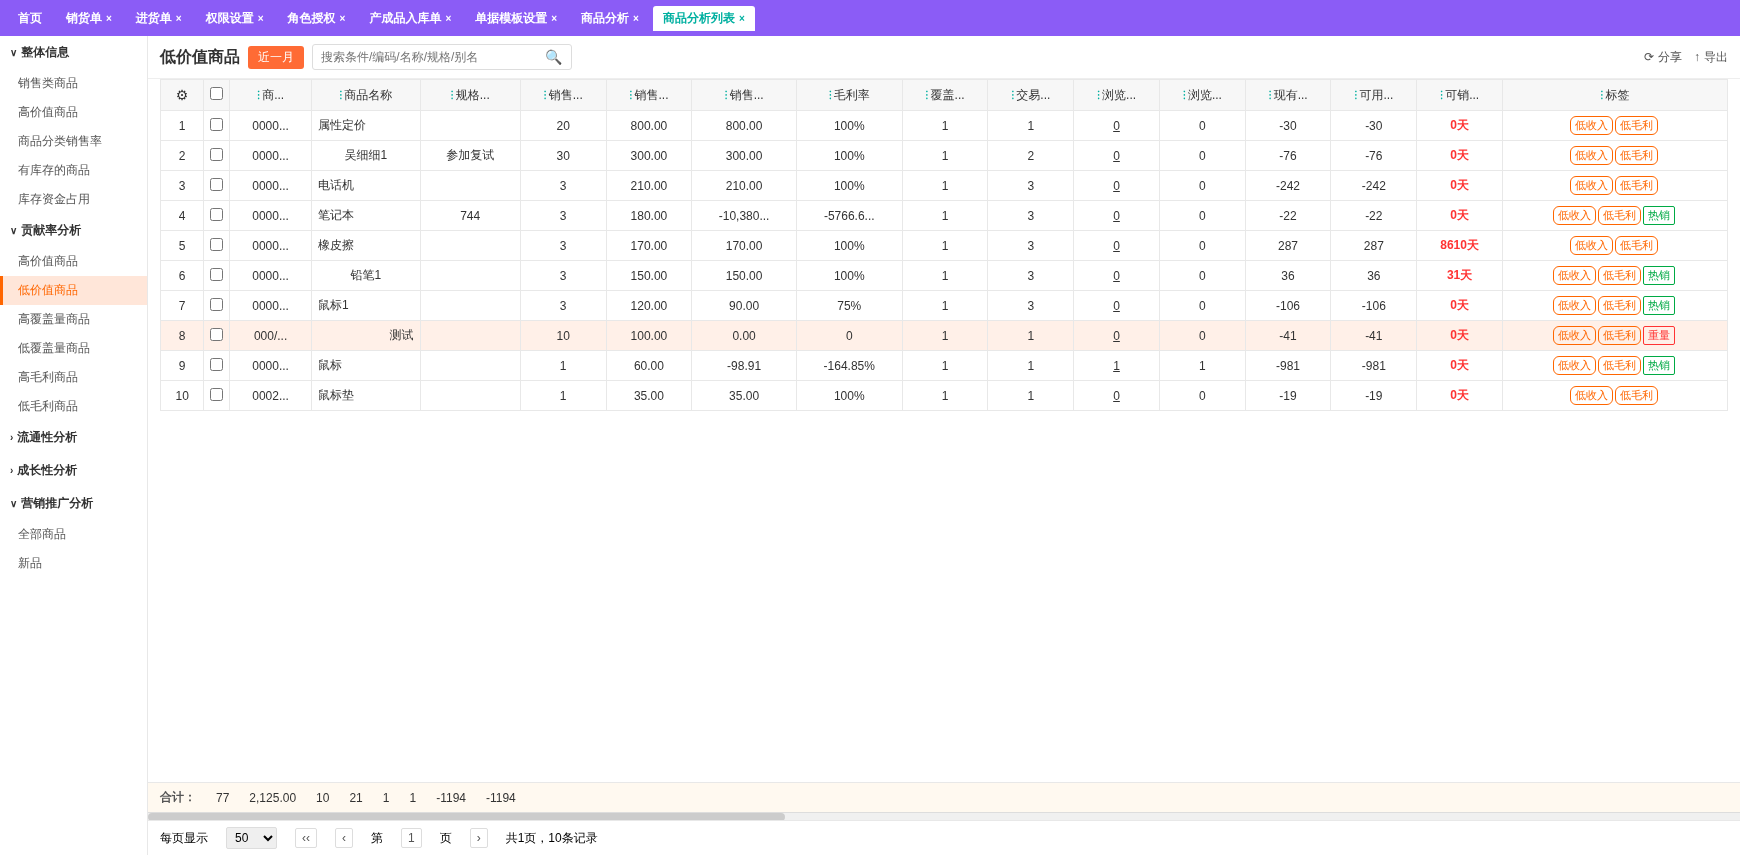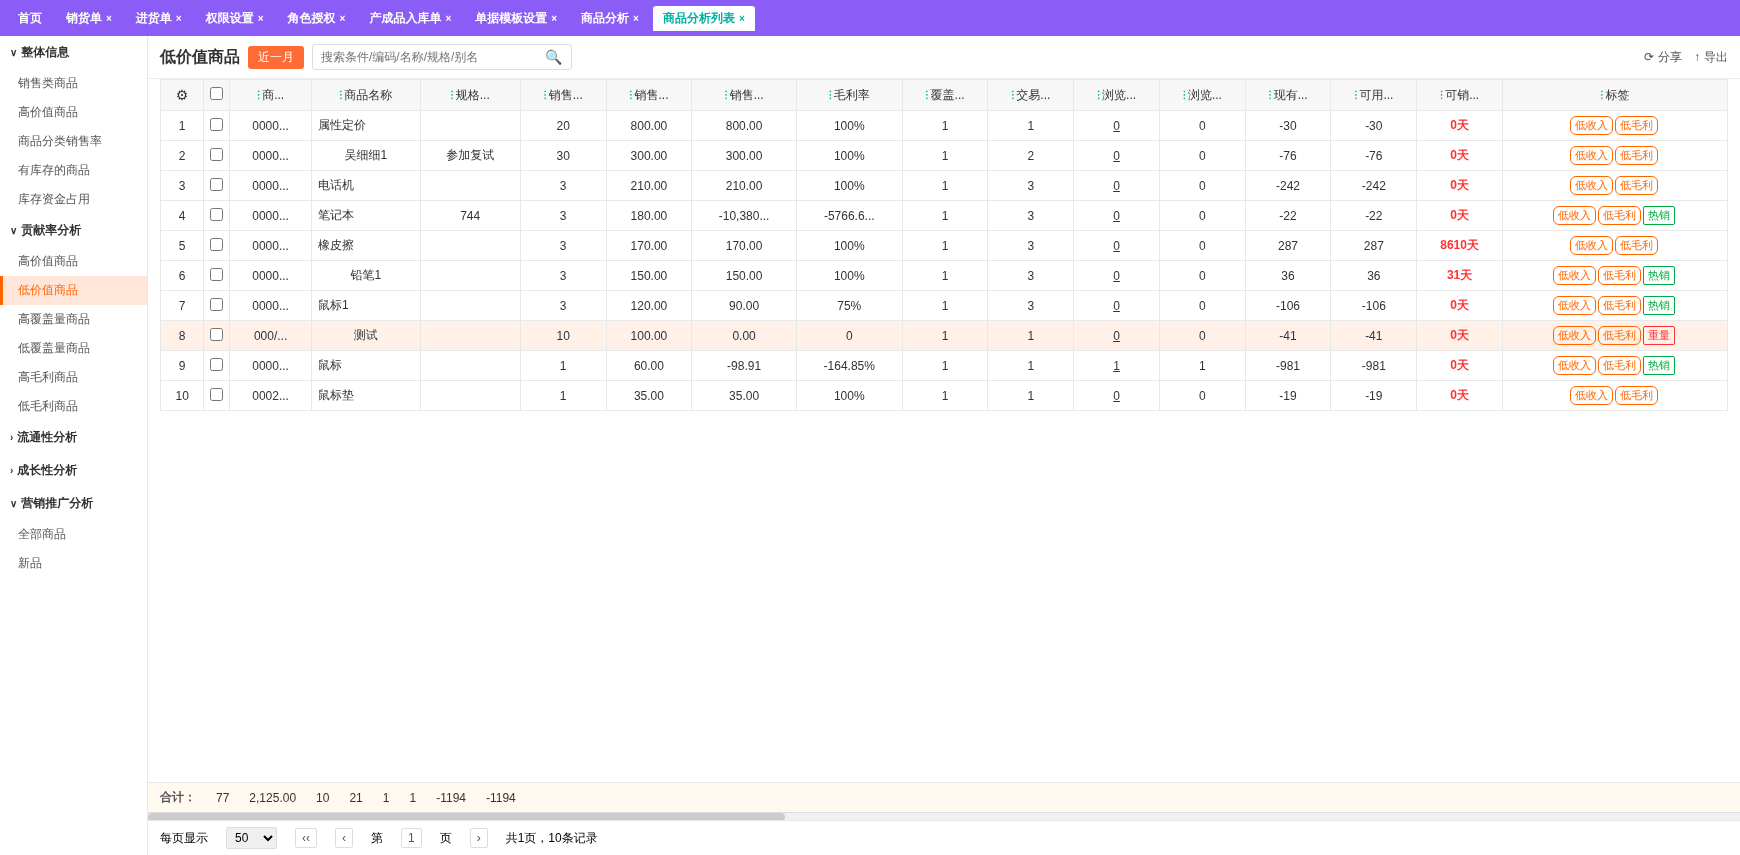--- a/index.html
+++ b/index.html
@@ -535,21 +535,21 @@
     <td>0</td>
     <td>-106</td>
     <td>-106</td>
     <td class="day-tag">0天</td>
     <td><span class="tag tag-orange">低收入</span><span class="tag tag-orange">低毛利</span><span class="tag tag-green">热销</span></td>
   </tr>
             <tr class="highlighted">
     <td>8</td>
     <td class="checkbox-cell"><input type="checkbox" style=""></td>
     <td>000/...</td>
-    <td style="text-align:center;">测试</td>
+    <td style="text-align:right;">测试</td>
     <td></td>
     <td>10</td>
     <td>100.00</td>
     <td>0.00</td>
     <td>0</td>
     <td>1</td>
     <td>1</td>
     <td><span class="link-underline">0</span></td>
     <td>0</td>
     <td>-41</td>

